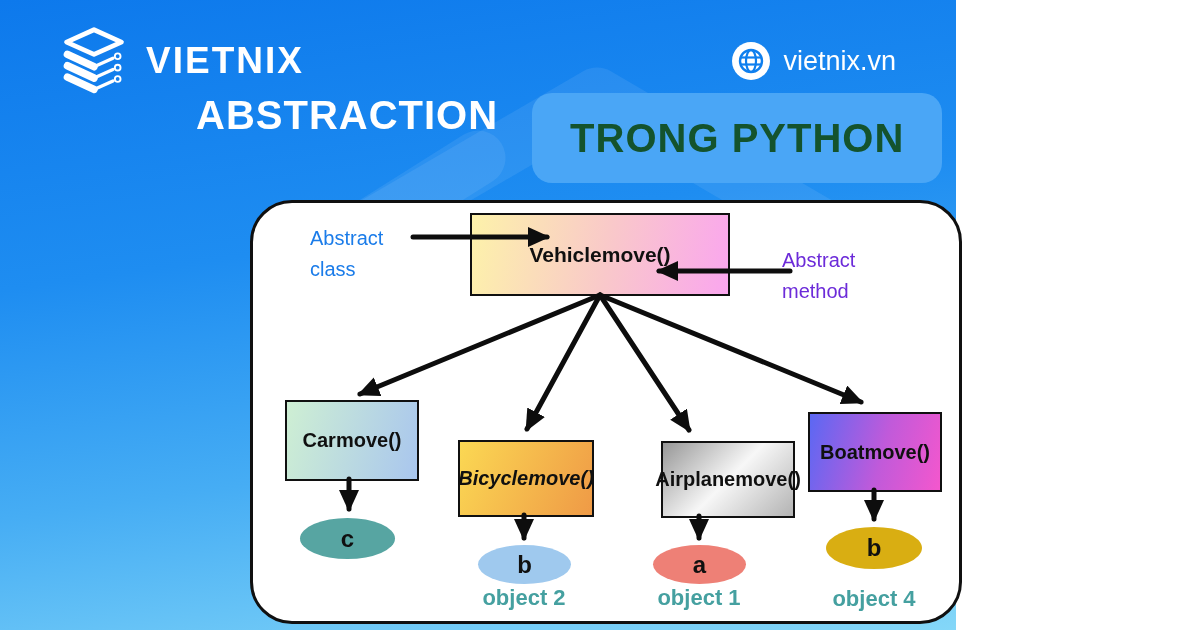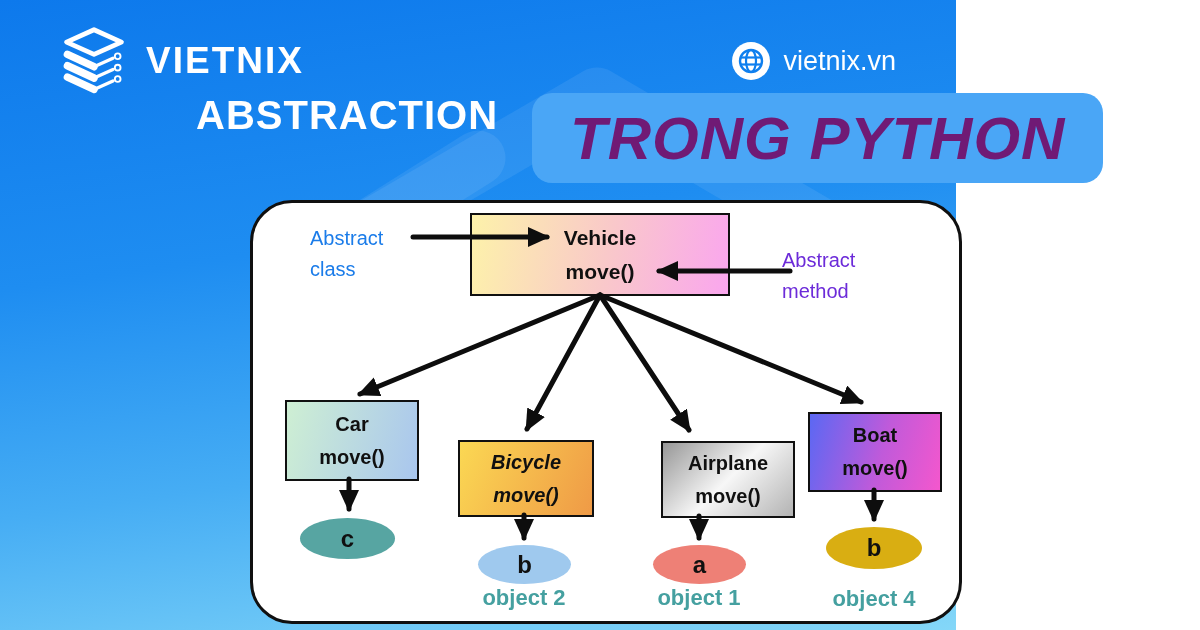--- a/index.html
+++ b/index.html
@@ -14,28 +14,28 @@
   .brand-name{font-size:37px;font-weight:700;letter-spacing:2px;}
   .site{position:absolute;right:60px;top:42px;display:flex;align-items:center;gap:13px;color:#fff;justify-content:flex-end;}
   .globe{width:38px;height:38px;border-radius:50%;background:#fff;display:flex;align-items:center;justify-content:center;}
   .site-url{font-size:27px;font-weight:400;}
 
   
   .title-row{position:absolute;left:196px;top:93px;height:90px;display:flex;gap:34px;}
   .title-lead{font-size:40px;font-weight:700;color:#fff;letter-spacing:1px;}
   .title-pill{height:90px;border-radius:20px;background:#4aa6f6;display:flex;align-items:center;
     padding:0 38px;}
-  .title-highlight{font-size:60px;font-weight:700;color:#701a75;letter-spacing:1px;white-space:nowrap;font-style:italic;}
+  .title-highlight{font-size:40px;font-weight:700;color:#14532d;letter-spacing:1px;white-space:nowrap;}
 
   
   .board{position:absolute;left:250px;top:200px;width:706px;height:418px;background:#fff;
     border:3px solid #101010;border-radius:42px;}
 
   
-  .class-box{position:absolute;border:2.5px solid #101010;display:flex;flex-direction:column;
+  .class-box{position:absolute;border:2.5px solid #101010;display:flex;flex-direction:row;
     align-items:center;justify-content:center;font-weight:700;color:#101010;text-align:center;}
   .class-box span{display:block;}
   .box-vehicle{left:470px;top:213px;width:256px;height:79px;font-size:21px;line-height:34px;
     background:linear-gradient(100deg,#fdf2aa 0%,#f9c9c9 52%,#faa6ee 100%);}
   .box-car{left:285px;top:400px;width:130px;height:77px;font-size:20px;line-height:33px;
     background:linear-gradient(105deg,#ceefd3 0%,#a9c6ee 100%);}
   .box-bicycle{left:458px;top:440px;width:132px;height:73px;font-size:20px;line-height:33px;
     background:linear-gradient(115deg,#fbd853 0%,#ef9a46 100%);font-style:italic;}
   .box-airplane{left:661px;top:441px;width:130px;height:73px;font-size:20px;line-height:33px;
     background:linear-gradient(135deg,#979797 0%,#f7f7f7 50%,#b3b3b3 100%);}

